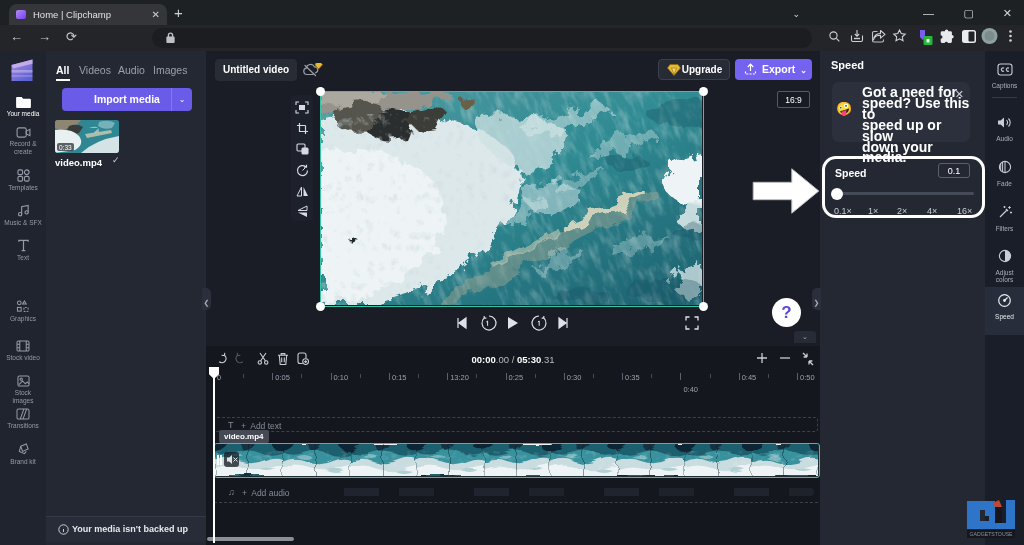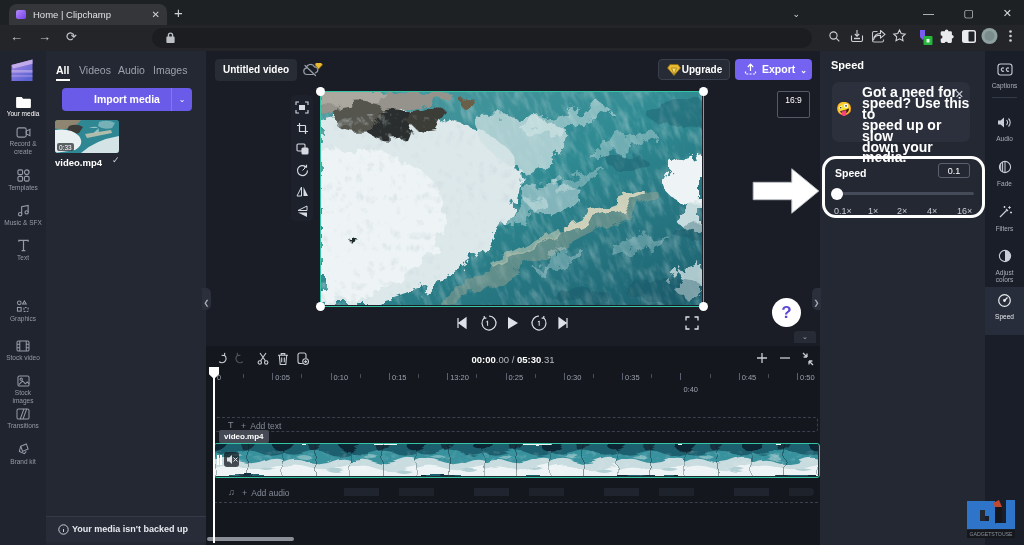--- a/index.html
+++ b/index.html
@@ -43,21 +43,21 @@
 #mname { position:absolute; left:9px; top:106px; font-size:9.5px; color:#fff; font-weight:bold; }
 #mcheck { position:absolute; left:66px; top:104px; font-size:9px; color:#d0d3da; }
 #mfooter { position:absolute; left:0px; bottom:3px; width:160px; height:26px; background:#272c38; border-top:1px solid #343a48; color:#e7e9ee; }
 #mfooter .txt { position:absolute; left:26px; top:7px; font-size:9px; font-weight:bold; white-space:nowrap; }
 
 
 #editor { position:absolute; left:206px; top:0; width:614px; height:295px; background:#1a1d26; }
 #untitled { position:absolute; left:9px; top:8px; height:22px; padding:0 8px; background:#282c35; border-radius:4px; color:#fff; font-size:10px; font-weight:bold; line-height:22px; }
 #upgrade { position:absolute; left:452px; top:8px; width:72px; height:21px; background:#262b36; border:1px solid #3a404d; border-radius:4px; color:#fff; font-size:10px; font-weight:bold; line-height:19px; text-align:center; }
 #export { position:absolute; left:529px; top:8px; width:77px; height:21px; background:#7463f1; border-radius:4px; color:#fff; font-size:10.5px; font-weight:bold; line-height:21px; text-align:center; }
-#ratio { position:absolute; left:571px; top:40px; width:33px; height:27px; border:1px solid #555b66; border-radius:2px; color:#fff; font-size:8.5px; text-align:center; line-height:16px; background:rgba(19,23,32,.5); }
+#ratio { position:absolute; left:571px; top:40px; width:33px; height:17px; border:1px solid #555b66; border-radius:2px; color:#fff; font-size:8.5px; text-align:center; line-height:16px; background:rgba(19,23,32,.5); }
 #preview { position:absolute; left:114px; top:40px; width:384px; height:216px; border:1.5px solid #35c4a4; }
 .handle { position:absolute; width:9px; height:9px; border-radius:50%; background:#fff; z-index:5; }
 #lefttools { position:absolute; left:85px; top:44px; width:22px; height:126px; background:#1d212b; border-radius:4px; }
 #help { position:absolute; left:566px; top:247px; width:29px; height:29px; border-radius:50%; background:#fff; color:#5b48d6; font-weight:bold; font-size:17px; text-align:center; line-height:29px; }
 
 
 #timeline { position:absolute; left:206px; top:295px; width:614px; height:199px; background:#14171e; }
 
 
 #speedpanel { position:absolute; left:820px; top:0; width:165px; height:494px; background:#242832; }

